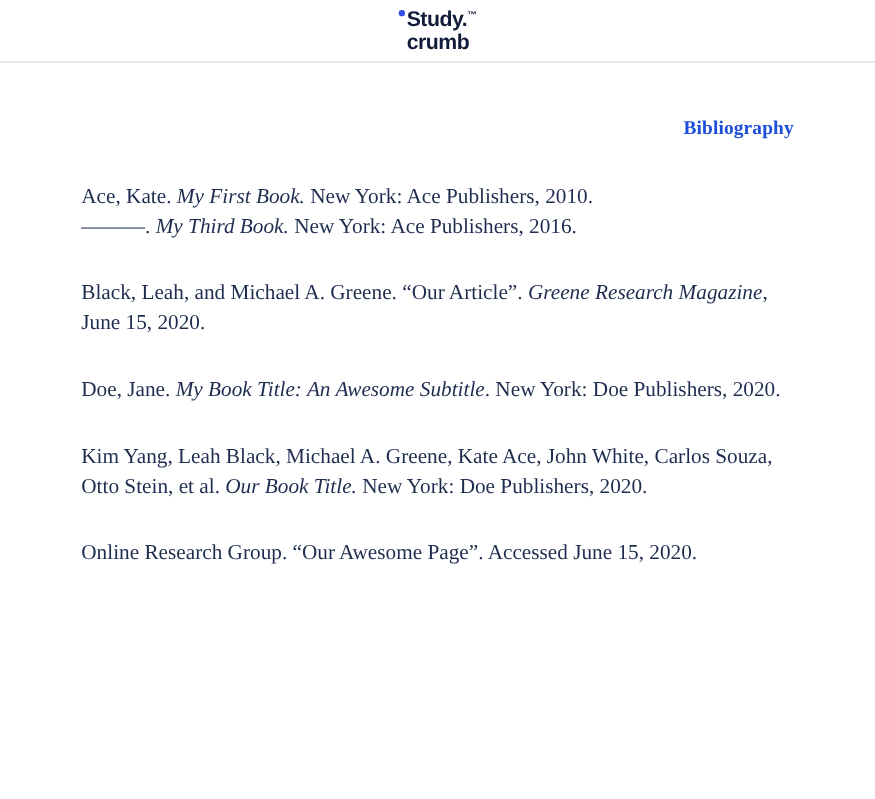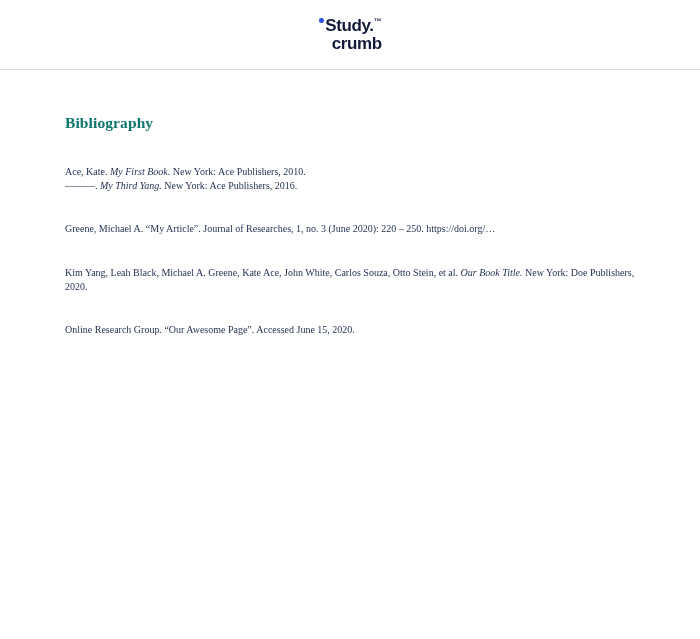--- a/index.html
+++ b/index.html
@@ -10,21 +10,21 @@
     width: 700px;
     height: 639px;
     background: #ffffff;
     font-family: "Liberation Serif", "DejaVu Serif", serif;
     color: #1e2d4f;
     overflow: hidden;
   }
 
   
   .site-header {
-    height: 70px;
+    height: 50px;
     box-sizing: border-box;
     border-bottom: 1px solid #d6dde6;
     display: flex;
     align-items: center;
     justify-content: center;
     background: #ffffff;
   }
   .logo {
     display: block;
     text-align: left;
@@ -39,21 +39,20 @@
     padding-left: 7px;
   }
   .logo-row1 {
     display: block;
     white-space: nowrap;
     position: relative;
   }
   .logo-row2 {
     display: block;
     white-space: nowrap;
-    text-align: right;
   }
   .logo-dot {
     position: absolute;
     left: -6px;
     top: 1px;
     width: 4.5px;
     height: 4.5px;
     border-radius: 50%;
     background: #3350e8;
   }
@@ -66,35 +65,35 @@
   .logo-period {
     color: #121c3a;
   }
 
   
   .doc {
     padding: 0 65px;
     box-sizing: border-box;
   }
   .doc-title {
-    text-align: left;
+    text-align: right;
     font-weight: 700;
     font-size: 15.5px;
     margin: 44px 0 0 0;
     letter-spacing: 0.1px;
-    color: #0f766e;
+    color: #1d4ed8;
   }
 
   .bib-list {
     margin: 0;
     padding: 0;
     list-style: none;
   }
   .bib-entry {
-    font-size: 10px;
+    font-size: 17px;
     line-height: 1.42;
     margin-top: 29px;
     text-align: left;
   }
   .bib-entry:first-child {
     margin-top: 33px;
   }
   .bib-line {
     display: block;
   }
@@ -113,24 +112,27 @@
     </span>
     <span class="logo-row2">crumb</span>
   </a>
 </header>
 
 <main class="doc">
   <h1 class="doc-title">Bibliography</h1>
   <div class="bib-list" id="bib-list">
       <p class="bib-entry" id="entry-ace-kate">
         <span class="bib-line"><span>Ace, Kate. </span><i>My First Book.</i><span> New York: Ace Publishers, 2010.</span></span>
-        <span class="bib-line"><span>———. </span><i>My Third Yang.</i><span> New York: Ace Publishers, 2016.</span></span>
+        <span class="bib-line"><span>———. </span><i>My Third Book.</i><span> New York: Ace Publishers, 2016.</span></span>
       </p>
-      <p class="bib-entry" id="entry-greene-michael">
-        <span class="bib-line"><span>Greene, Michael A. “My Article”. Journal of Researches, 1, no. 3 (June 2020): 220 – 250. https://doi.org/…</span></span>
+      <p class="bib-entry" id="entry-black-leah">
+        <span class="bib-line"><span>Black, Leah, and Michael A. Greene. “Our Article”. </span><i>Greene Research Magazine</i><span>, June 15, 2020.</span></span>
+      </p>
+      <p class="bib-entry" id="entry-doe-jane-book">
+        <span class="bib-line"><span>Doe, Jane. </span><i>My Book Title: An Awesome Subtitle</i><span>. New York: Doe Publishers, 2020.</span></span>
       </p>
       <p class="bib-entry" id="entry-kim-yang-etal">
         <span class="bib-line"><span>Kim Yang, Leah Black, Michael A. Greene, Kate Ace, John White, Carlos Souza, Otto Stein, et al. </span><i>Our Book Title.</i><span> New York: Doe Publishers, 2020.</span></span>
       </p>
       <p class="bib-entry" id="entry-online-research-group">
         <span class="bib-line"><span>Online Research Group. “Our Awesome Page”. Accessed June 15, 2020.</span></span>
       </p>
     </div>
 </main>
 

